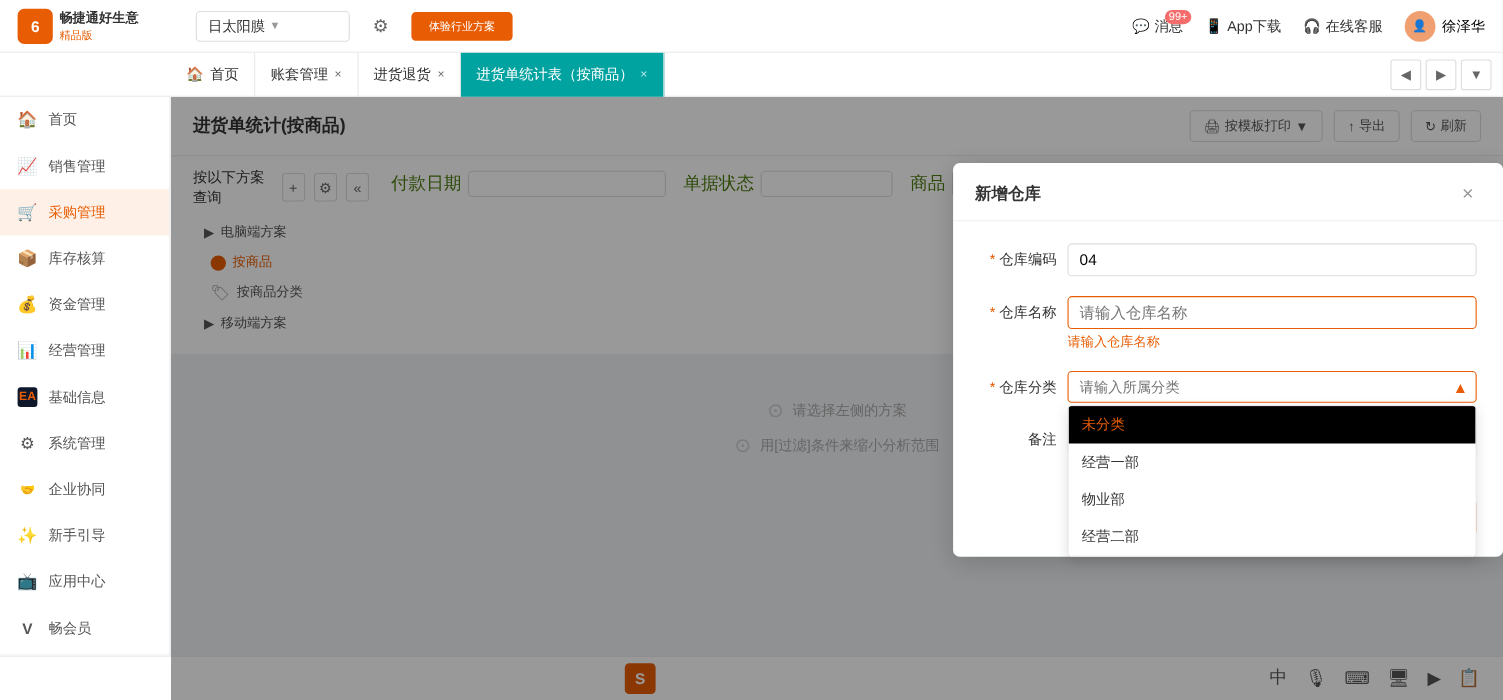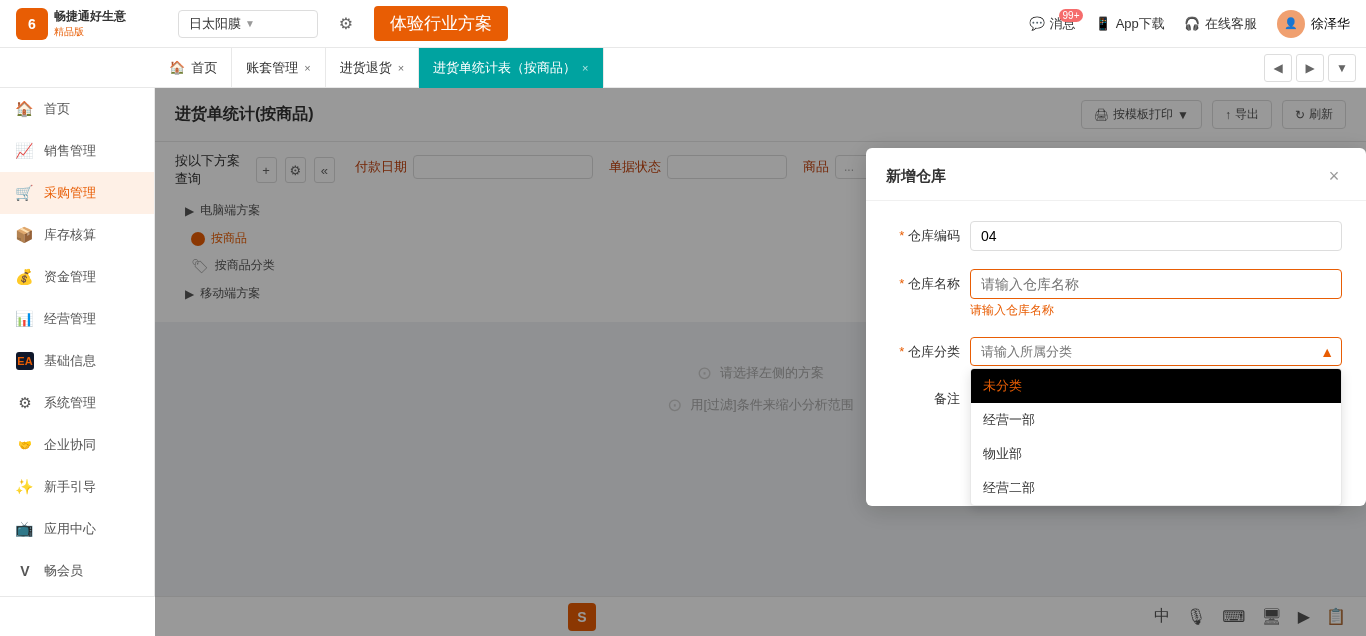--- a/index.html
+++ b/index.html
@@ -43,21 +43,21 @@
       cursor: pointer; color: #666; font-size: 16px;
       border-radius: 4px;
     }
     .trial-btn {
       background: #e85d04;
       color: #fff;
       border: none;
       border-radius: 4px;
       padding: 6px 16px;
       cursor: pointer;
-      font-size: 17px;
+      font-size: 10px;
     }
     .header-right {
       margin-left: auto;
       display: flex; align-items: center; gap: 20px;
     }
     .header-icon-item {
       display: flex; align-items: center; gap: 4px;
       cursor: pointer; color: #333; font-size: 13px;
       position: relative;
     }
@@ -317,21 +317,21 @@
     }
     .query-section {
       background: #fff;
       padding: 10px 20px 14px;
     }
     .query-title {
       display: flex; align-items: center; gap: 8px;
       font-size: 13px; color: #333; padding-bottom: 8px;
     }
     .qf-item { display: flex; align-items: center; gap: 6px; }
-    .qf-label { font-size: 13px; color: #c2410c; white-space: nowrap; }
+    .qf-label { font-size: 16px; color: #4d7c0f; white-space: nowrap; }
     .qf-input {
       border: 1px solid #ddd;
       border-radius: 4px;
       padding: 4px 8px;
       font-size: 12px;
       width: 140px;
     }
     .btn-query {
       background: #e85d04;
       color: #fff;

